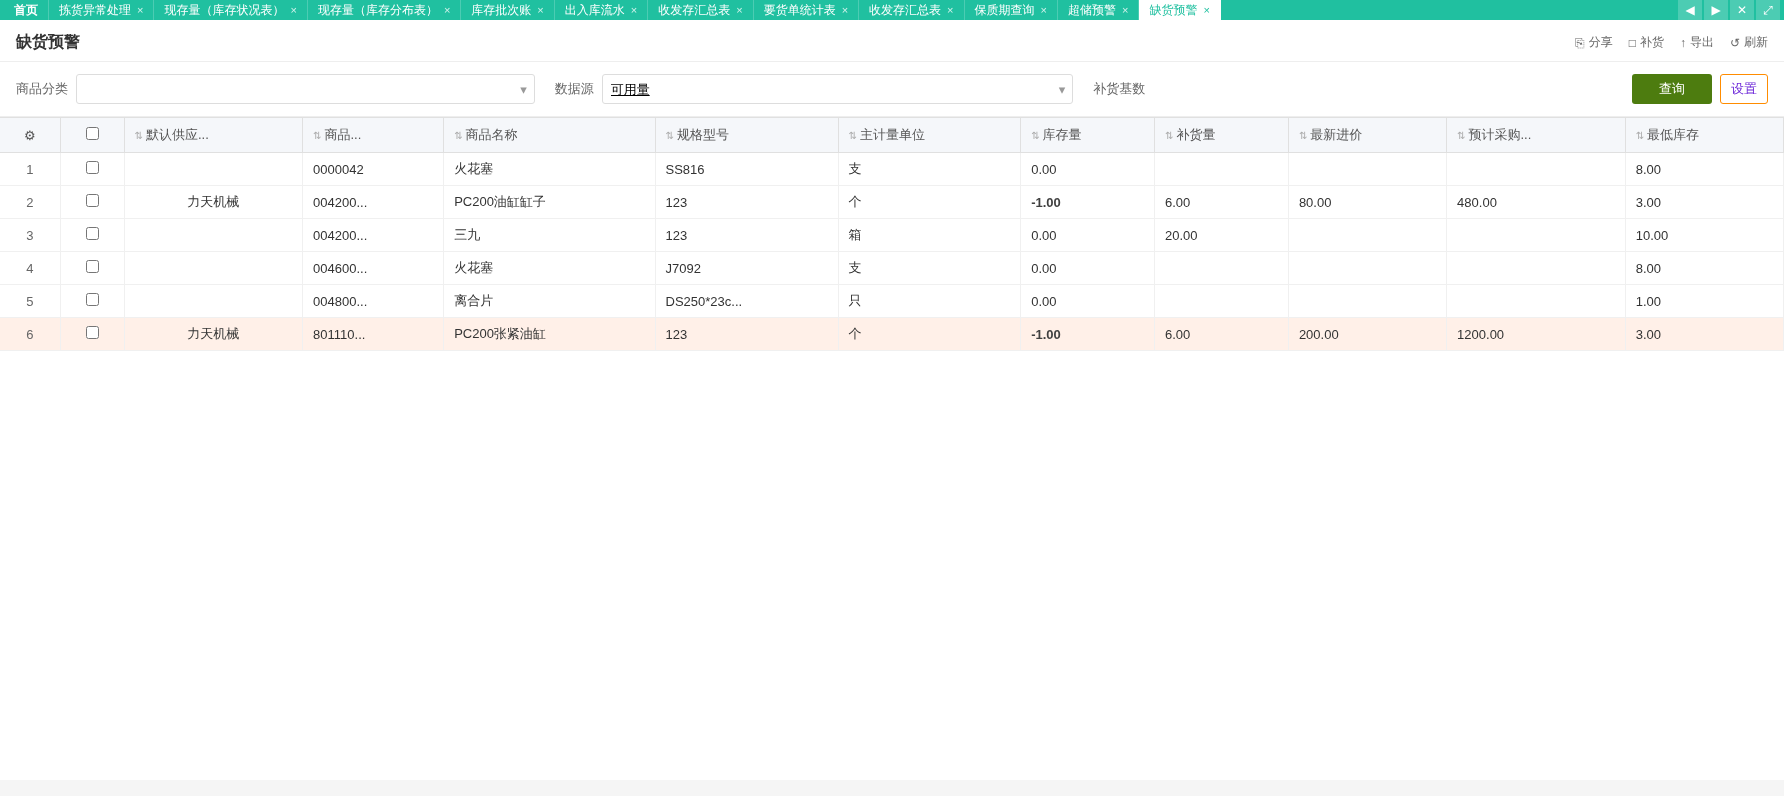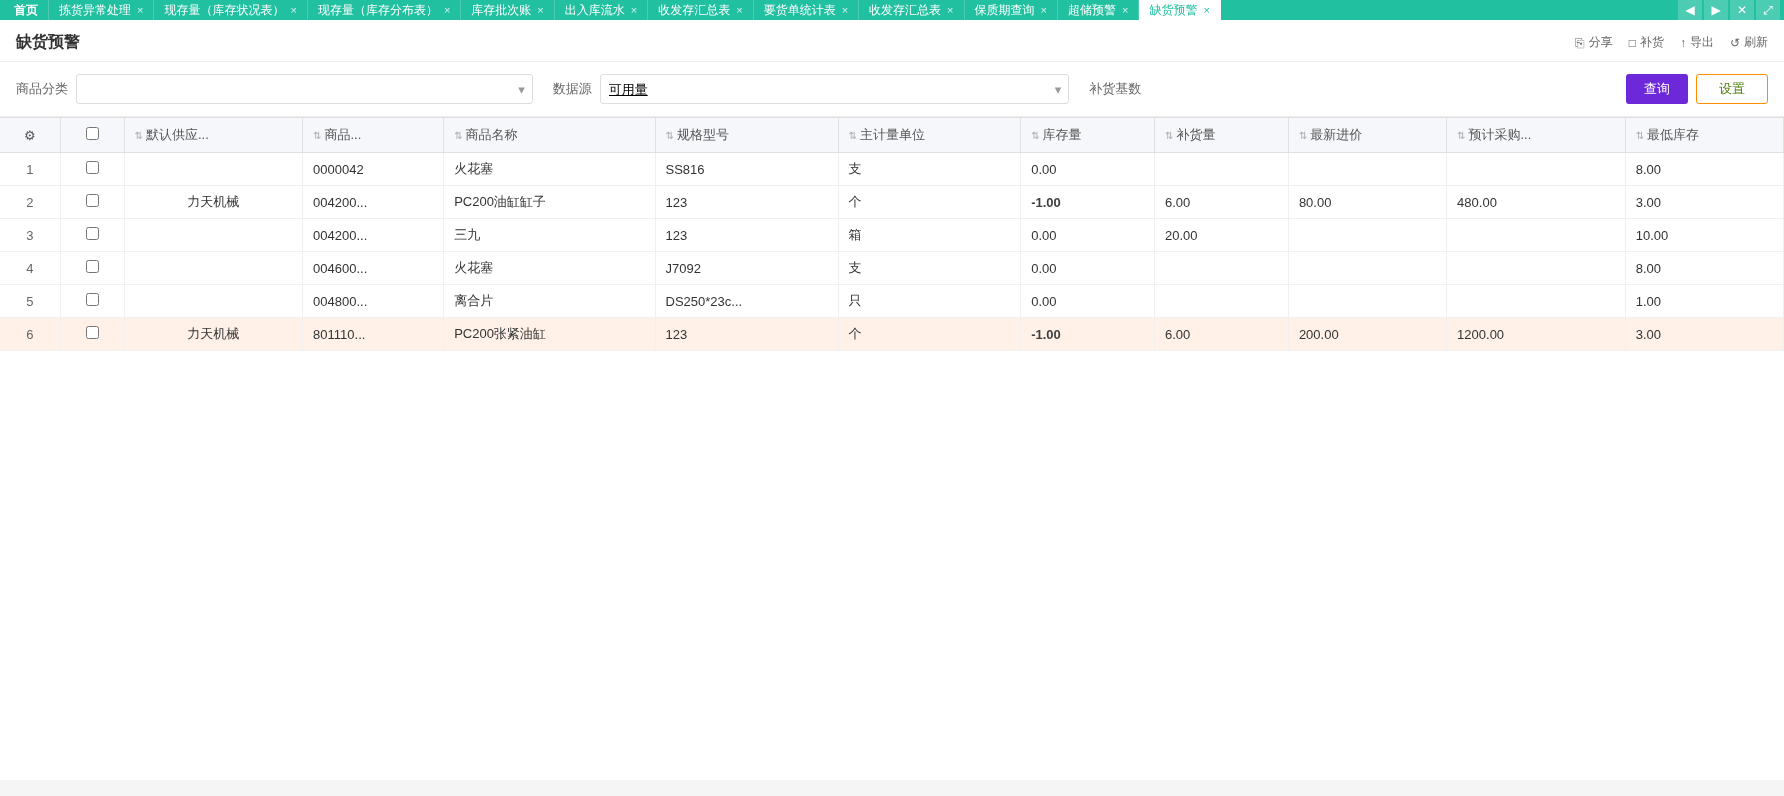--- a/index.html
+++ b/index.html
@@ -134,33 +134,33 @@
       top: 50%;
       transform: translateY(-50%);
       color: #999;
       pointer-events: none;
     }
     .filter-actions {
       display: flex;
       gap: 8px;
     }
     .btn-query {
-      background: #6d28d9;
+      background: #4d7c0f;
       color: #fff;
       border: none;
-      padding: 5px 18px;
+      padding: 5px 27px;
       border-radius: 3px;
       cursor: pointer;
       font-size: 13px;
     }
     .btn-settings {
       background: #fff;
-      color: #4d7c0f;
+      color: #6d28d9;
       border: 1px solid #ff8c00;
-      padding: 5px 22px;
+      padding: 5px 10px;
       border-radius: 3px;
       cursor: pointer;
       font-size: 13px;
     }
 
     
     .table-container {
       padding: 0 0;
     }
     table {

